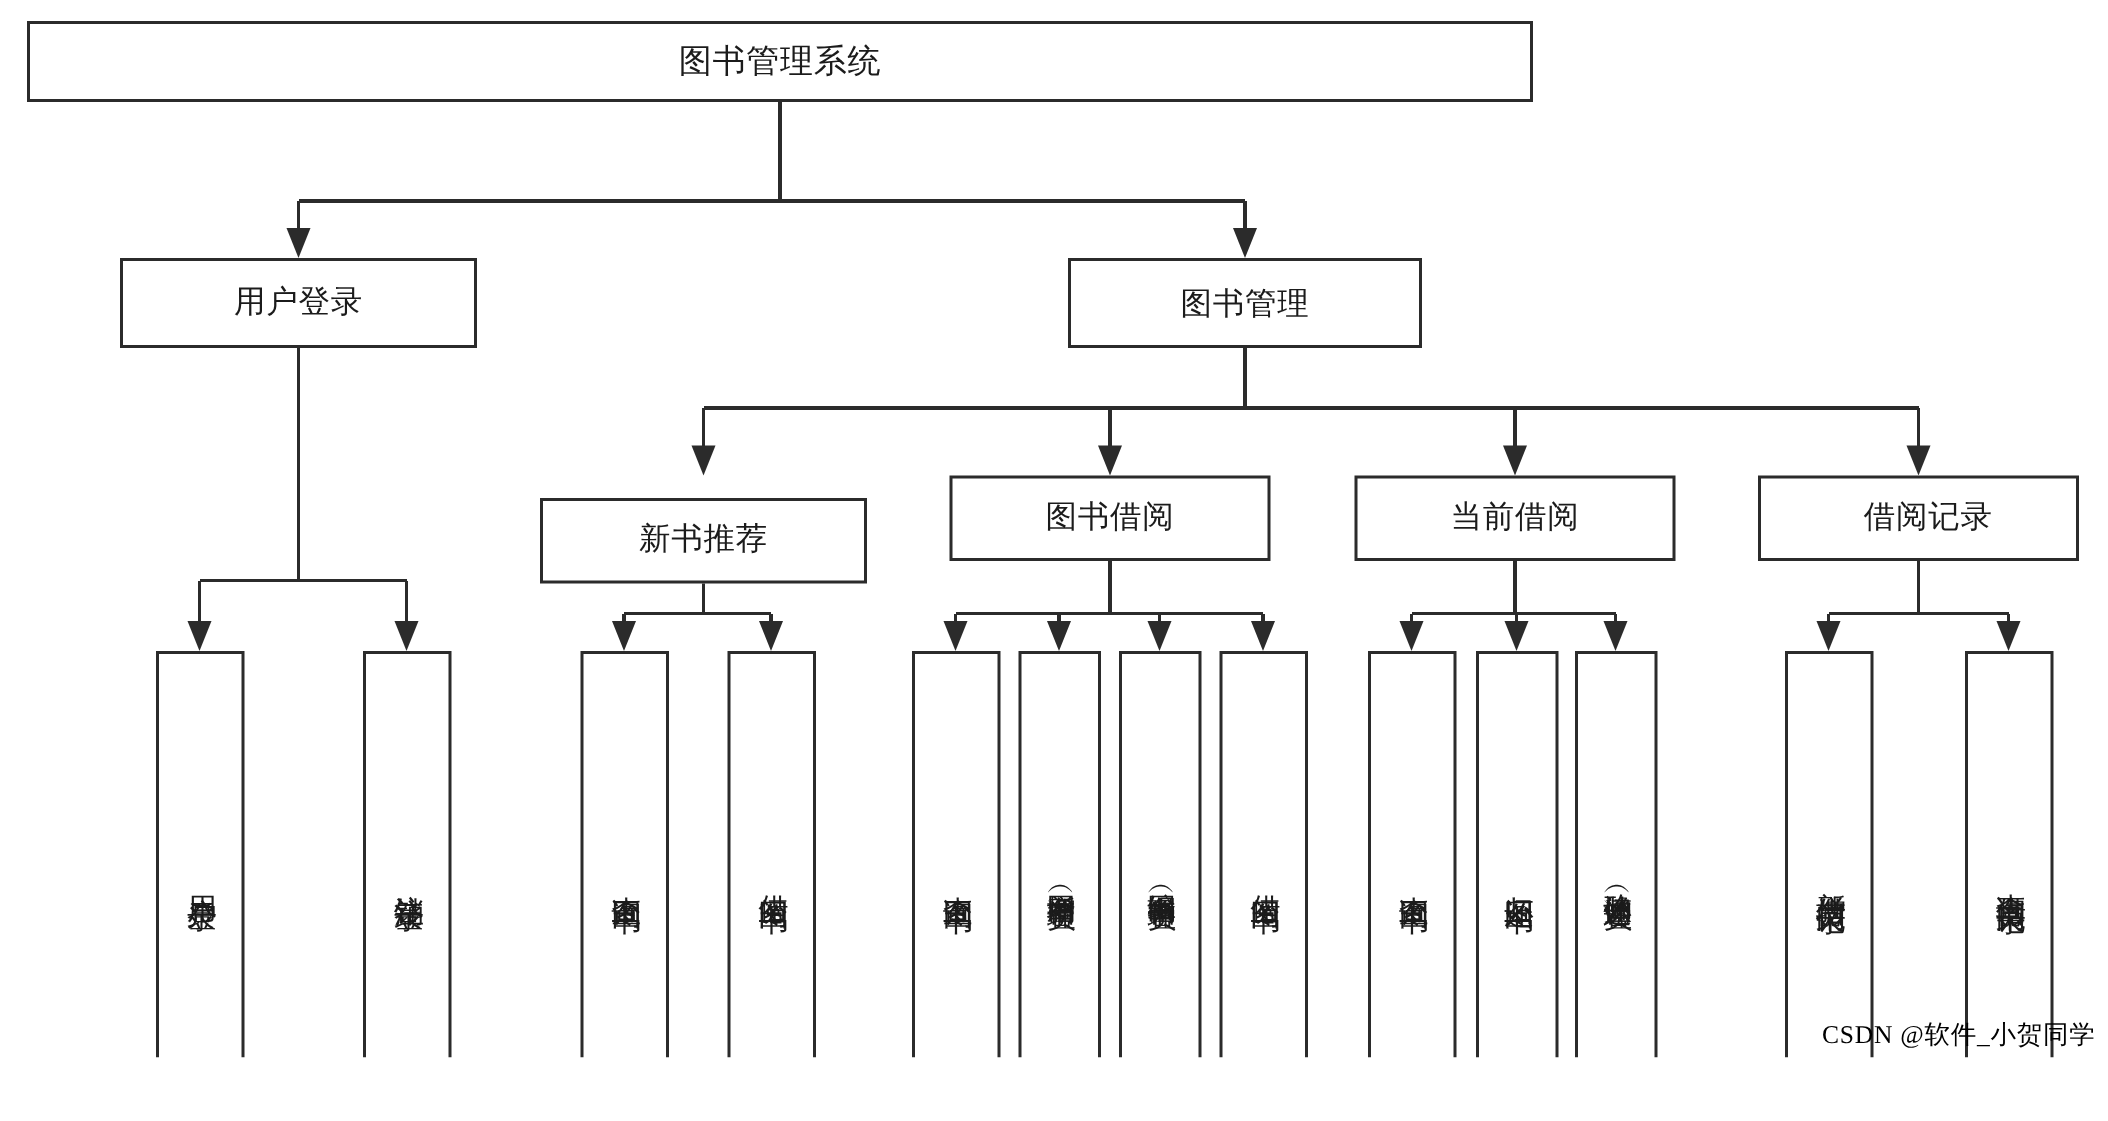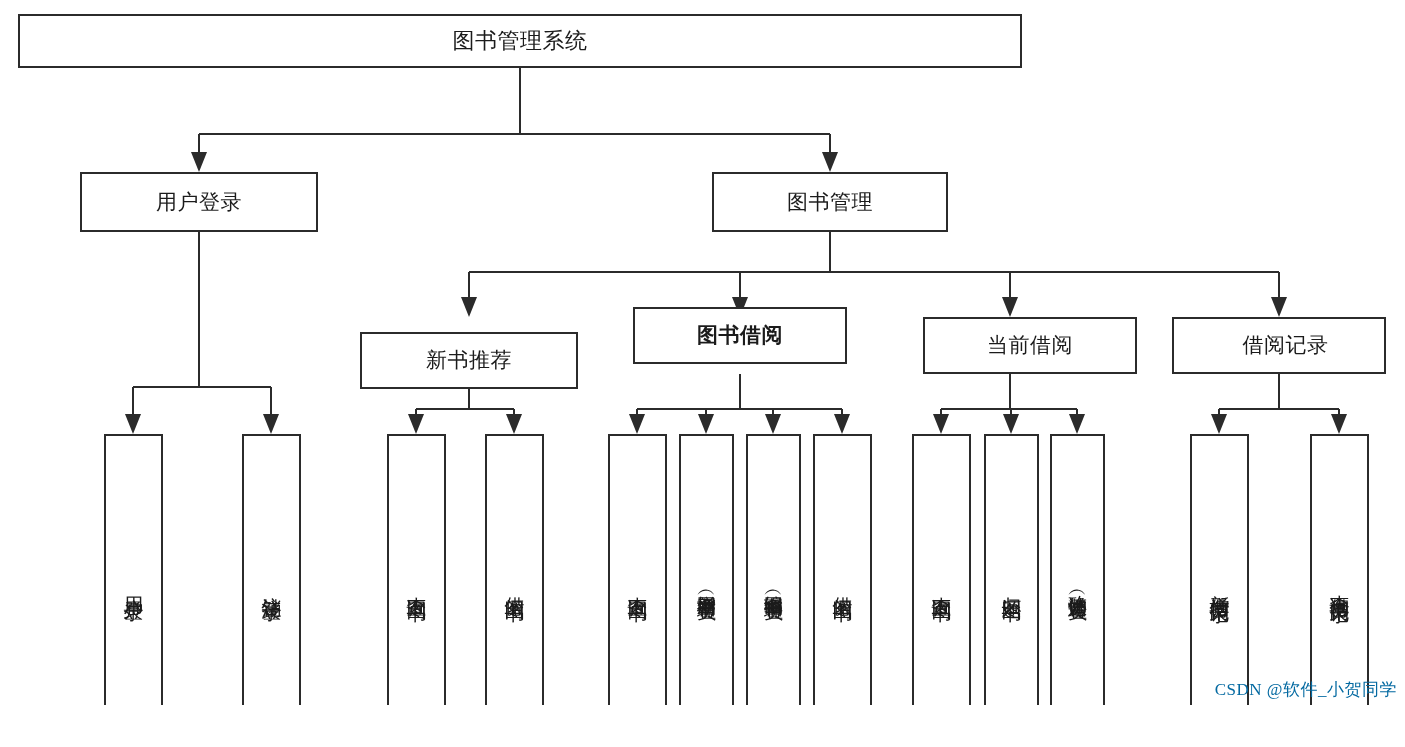--- a/index.html
+++ b/index.html
@@ -67,21 +67,21 @@
   }
   .node.vert.tall .label {
     font-size: 19px;
     letter-spacing: 1px;
   }
   #watermark {
     position: absolute;
     right: 8px;
     bottom: 4px;
     font-size: 17px;
-    color: #0369a1;
+    color: #000000;
     letter-spacing: 0.5px;
     z-index: 5;
     white-space: nowrap;
     font-family: "Liberation Serif", "DejaVu Serif", serif;
   }
 </style>
 </head>
 <body>
 
 <div id="canvas">
@@ -147,24 +147,24 @@
       </div>
       <div class="node horiz level2" style="left: 80px; top: 172px; width: 238px; height: 60px;">
         <span class="label">用户登录</span>
       </div>
       <div class="node horiz level2" style="left: 712px; top: 172px; width: 236px; height: 60px; font-family: Liberation Serif, serif;">
         <span class="label">图书管理</span>
       </div>
       <div class="node horiz level3" style="left: 360px; top: 332px; width: 218px; height: 57px;">
         <span class="label">新书推荐</span>
       </div>
-      <div class="node horiz level3" style="left: 633px; top: 307px; width: 214px; height: 57px; font-weight: bold;">
+      <div class="node horiz level3" style="left: 633px; top: 317px; width: 214px; height: 57px;">
         <span class="label">图书借阅</span>
       </div>
-      <div class="node horiz level3" style="left: 903px; top: 317px; width: 214px; height: 57px; margin-left: 20px;">
+      <div class="node horiz level3" style="left: 903px; top: 317px; width: 214px; height: 57px;">
         <span class="label">当前借阅</span>
       </div>
       <div class="node horiz level3" style="left: 1172px; top: 317px; width: 214px; height: 57px; padding-left: 13px;">
         <span class="label">借阅记录</span>
       </div>
       <div class="node vert leaf" style="left: 104px; top: 434px; width: 59px; height: 301px;">
         <span class="label">用户登录</span>
       </div>
       <div class="node vert leaf" style="left: 242px; top: 434px; width: 59px; height: 301px;">
         <span class="label">注销登录</span>

